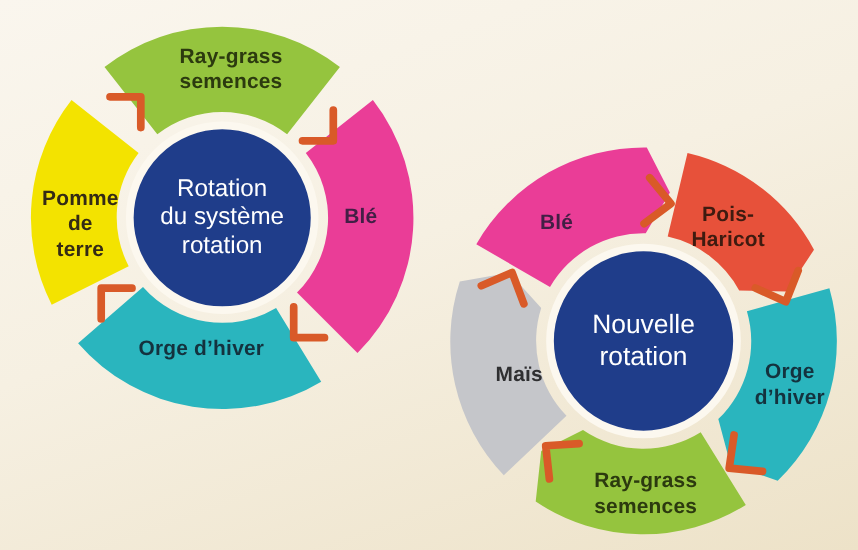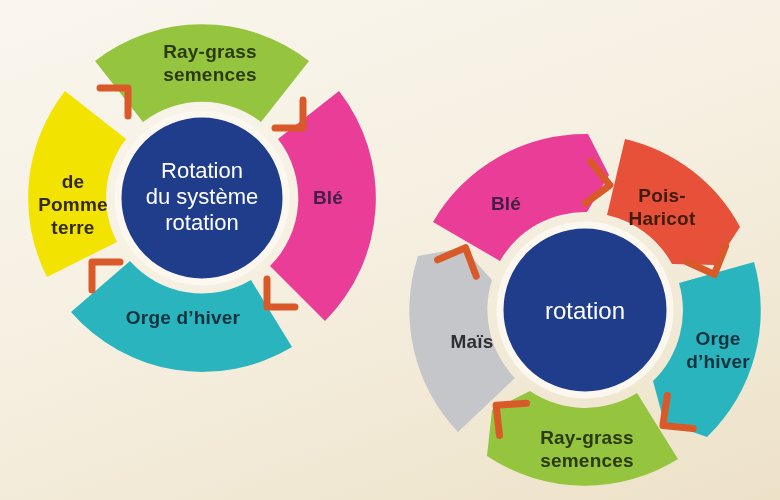--- a/index.html
+++ b/index.html
@@ -73,22 +73,22 @@
     <span>Ray-grass</span>
     <span>semences</span>
   </div>
   <div class="label" style="left: 328px; top: 197px; color: rgb(66, 31, 69);">
     <span>Blé</span>
   </div>
   <div class="label" style="left: 183px; top: 317px; color: rgb(20, 50, 62);">
     <span>Orge d’hiver</span>
   </div>
   <div class="label" style="left: 73px; top: 204px; color: rgb(52, 43, 21);">
+    <span>Pomme</span>
     <span>de</span>
-    <span>Pomme</span>
     <span>terre</span>
   </div>
   <div class="center-title left-title" style="left:202px; top:197px;">
     <span>Rotation</span>
     <span>du système</span>
     <span>rotation</span>
   </div>
 
   <div class="label" style="left: 506px; top: 203px; color: rgb(66, 31, 69);">
     <span>Blé</span>
@@ -102,16 +102,17 @@
     <span>Haricot</span>
   </div>
   <div class="label" style="left: 587px; top: 449px; color: rgb(44, 58, 15);">
     <span>Ray-grass</span>
     <span>semences</span>
   </div>
   <div class="label" style="left: 472px; top: 341px; color: rgb(47, 47, 49);">
     <span>Maïs</span>
   </div>
   <div class="center-title right-title" style="left:585px; top:310px;">
+    <span>Nouvelle</span>
     <span>rotation</span>
   </div>
 
 </div>
 
 </body></html>

